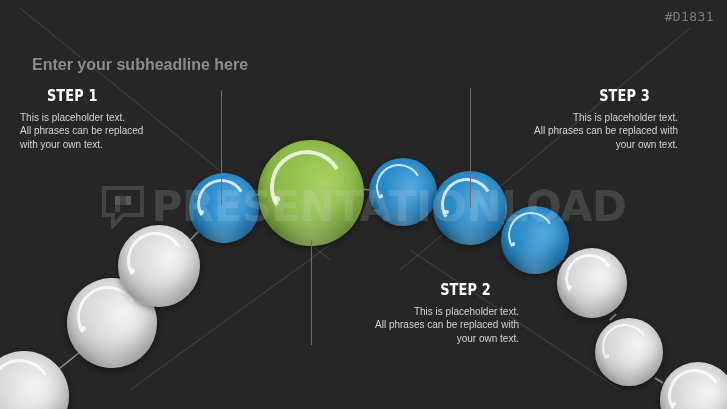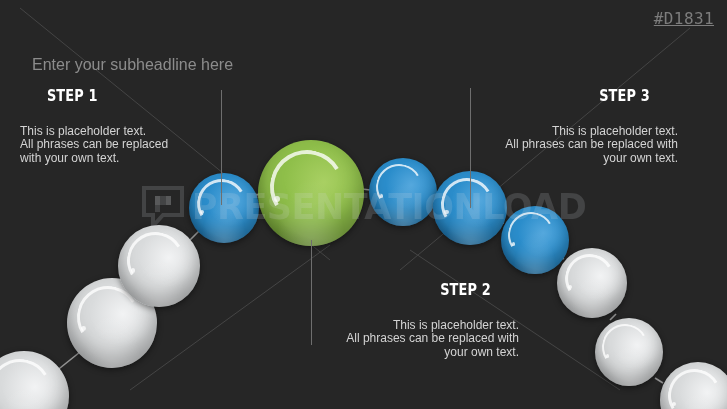--- a/index.html
+++ b/index.html
@@ -30,66 +30,65 @@
     opacity:.55;
   }
   .wm-logo{
     width:44px;height:44px;
     margin-right:7px;
     flex:none;
   }
   .wm-text{
     font-family:"DejaVu Sans", sans-serif;
     font-weight:bold;
-    font-size:35px;
+    font-size:42px;
     letter-spacing:-0.5px;
     color:rgba(216,220,224,.30);
     line-height:1;
     white-space:nowrap;
   }
 
   
   .title{
     position:absolute;left:31px;top:21px;
     font-size:30px;
     font-weight:400;
     letter-spacing:.6px;
     color:#f2f2f2;
     white-space:nowrap;
   }
   .subtitle{
     position:absolute;left:32px;top:56px;
     font-size:16px;
-    font-weight:400;
+    font-weight:700;
     color:#8c8c8c;
     white-space:nowrap;
   }
   .docid{
     position:absolute;right:13px;top:9px;
     font-family:"DejaVu Sans Mono", monospace;
-    font-size:16px;
+    font-size:13px;
     color:#7d7d7d;
     letter-spacing:.4px;
-    text-decoration:underline;
   }
 
   
   .step{position:absolute;}
   .step .hd{
     font-family:"DejaVu Sans", sans-serif;
     font-weight:bold;
     font-size:15px;
     letter-spacing:.2px;
     color:#ffffff;
     transform:scaleX(.86);
     line-height:1.05;
   }
   .step .bd{
-    margin-top:20px;
-    font-size:12px;
+    margin-top:6px;
+    font-size:10px;
     line-height:13.5px;
     color:#d4d4d4;
   }
   .step.right-al{text-align:left;}
   .step.right-al .hd{transform-origin:right center;}
   .step.left-al{text-align:right;}
   .step.left-al .hd{transform-origin:left center;}
 
   .vline{
     position:absolute;

